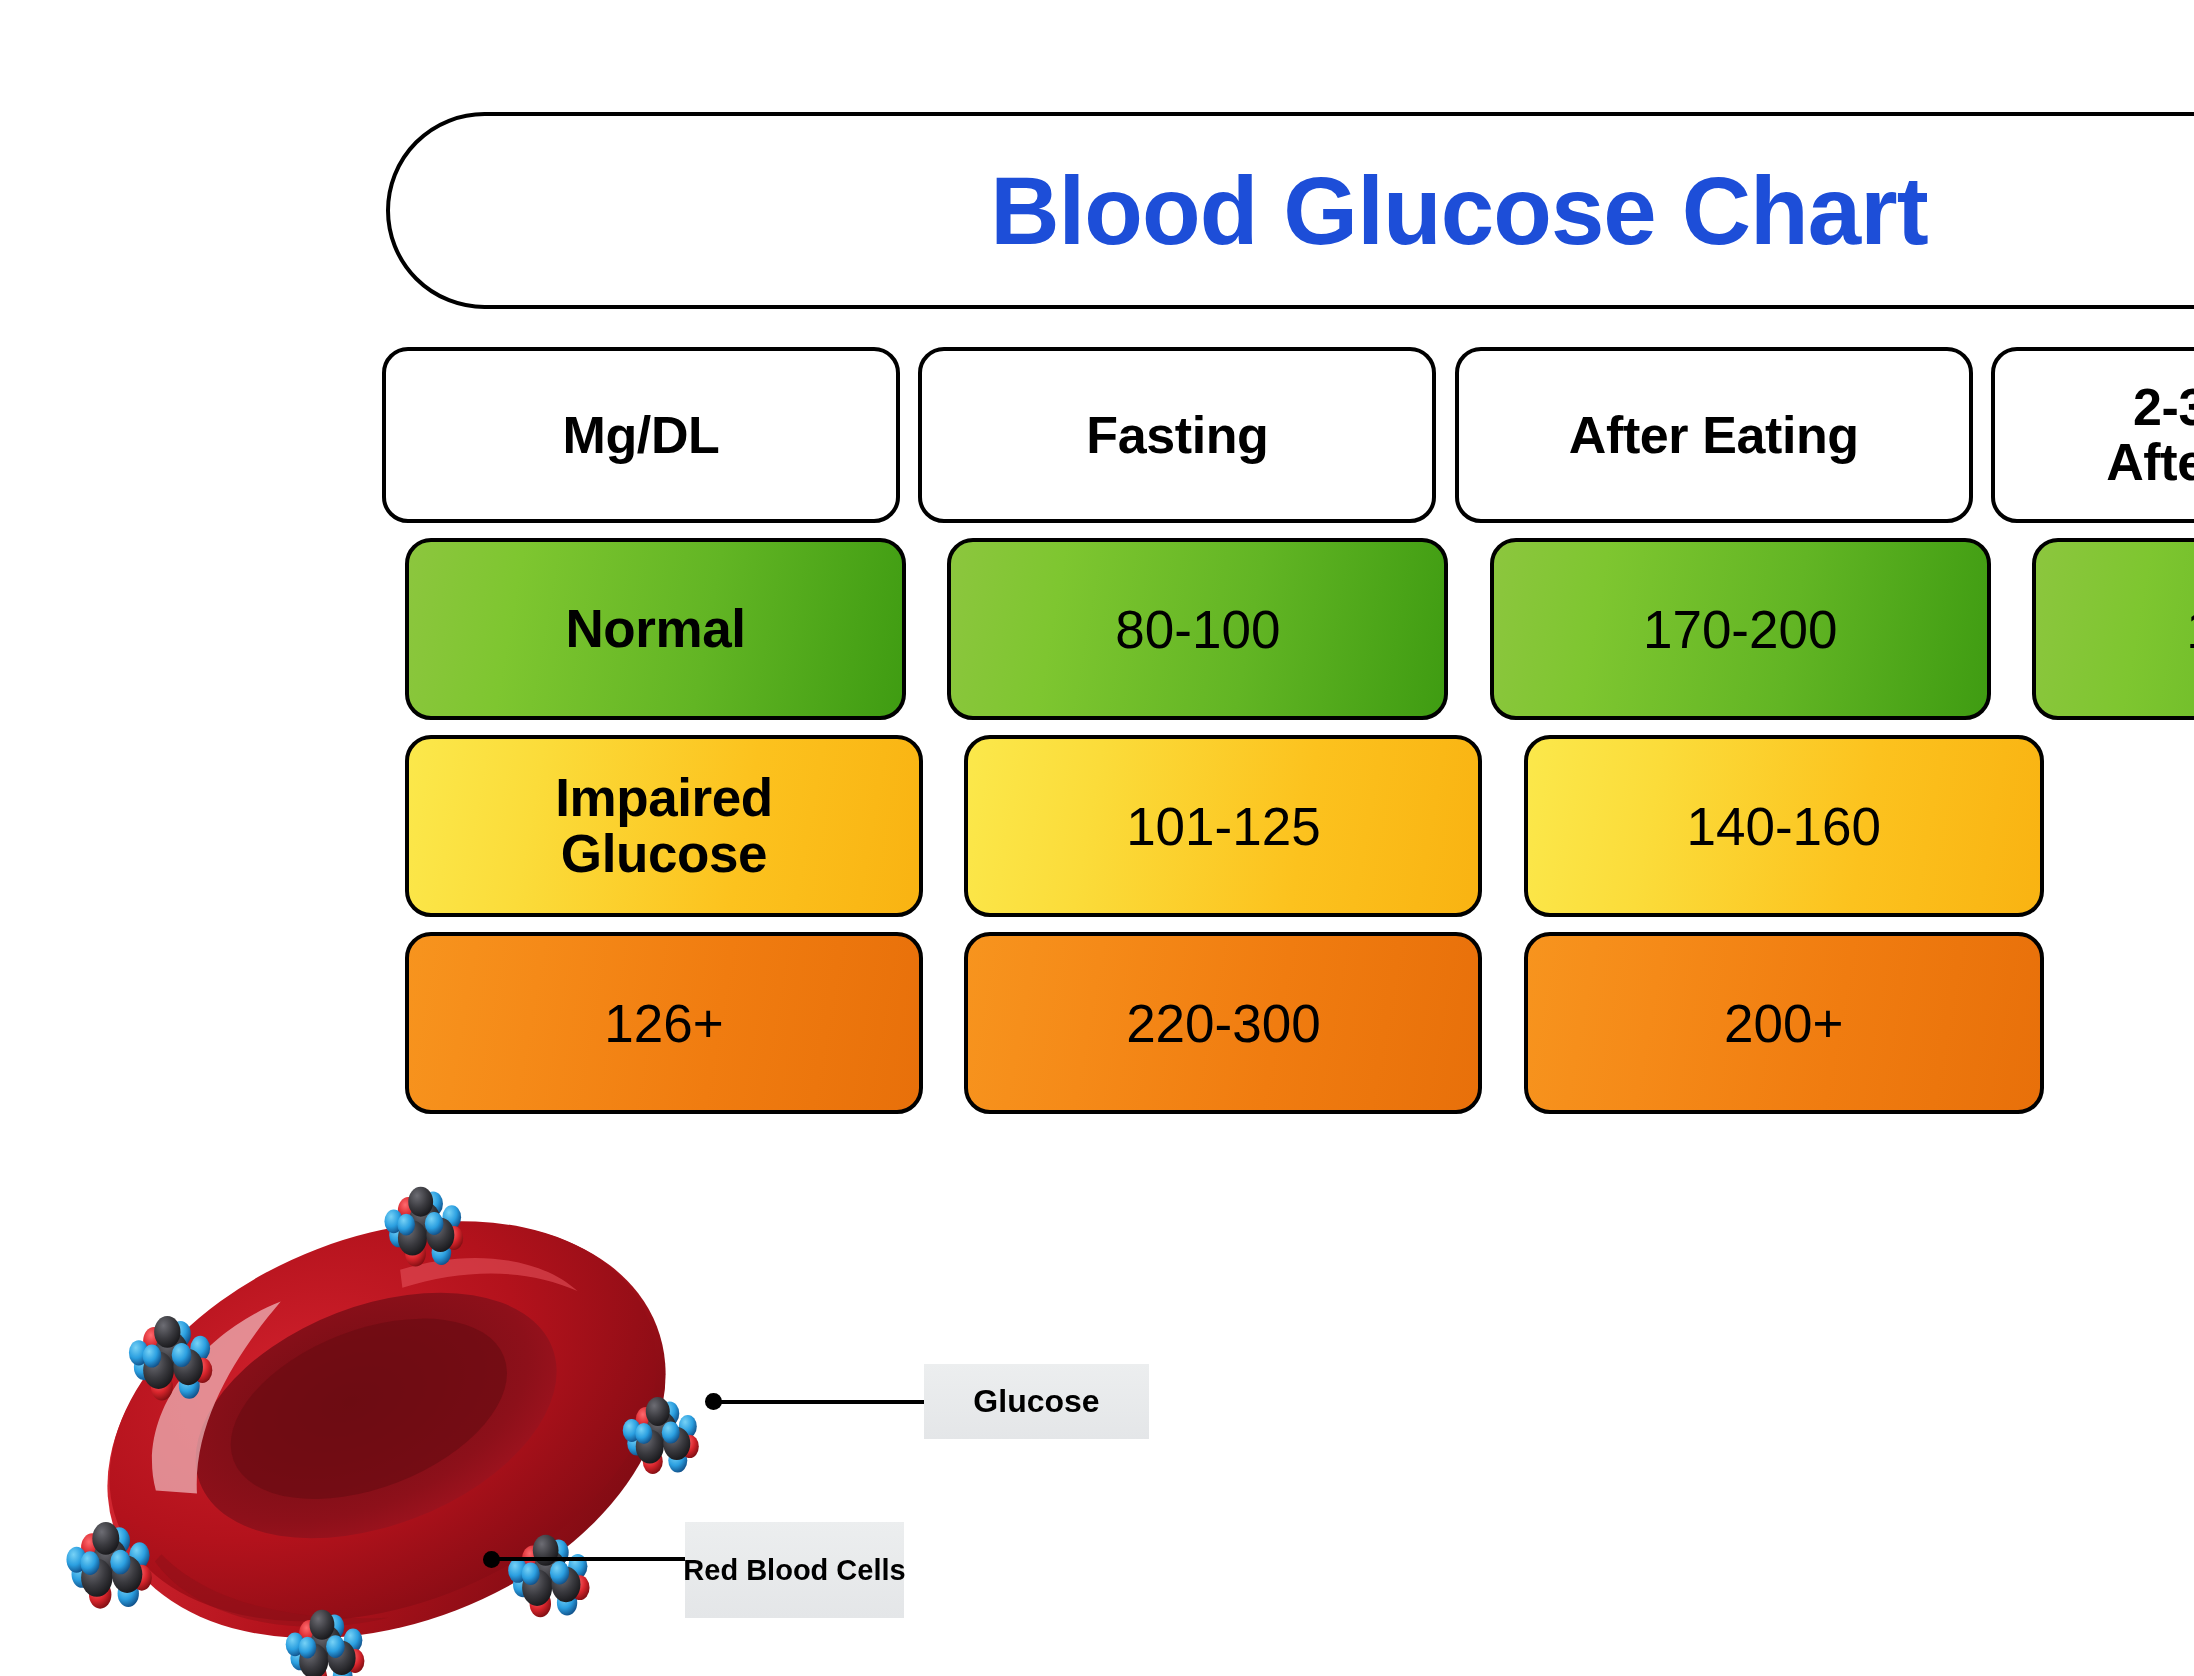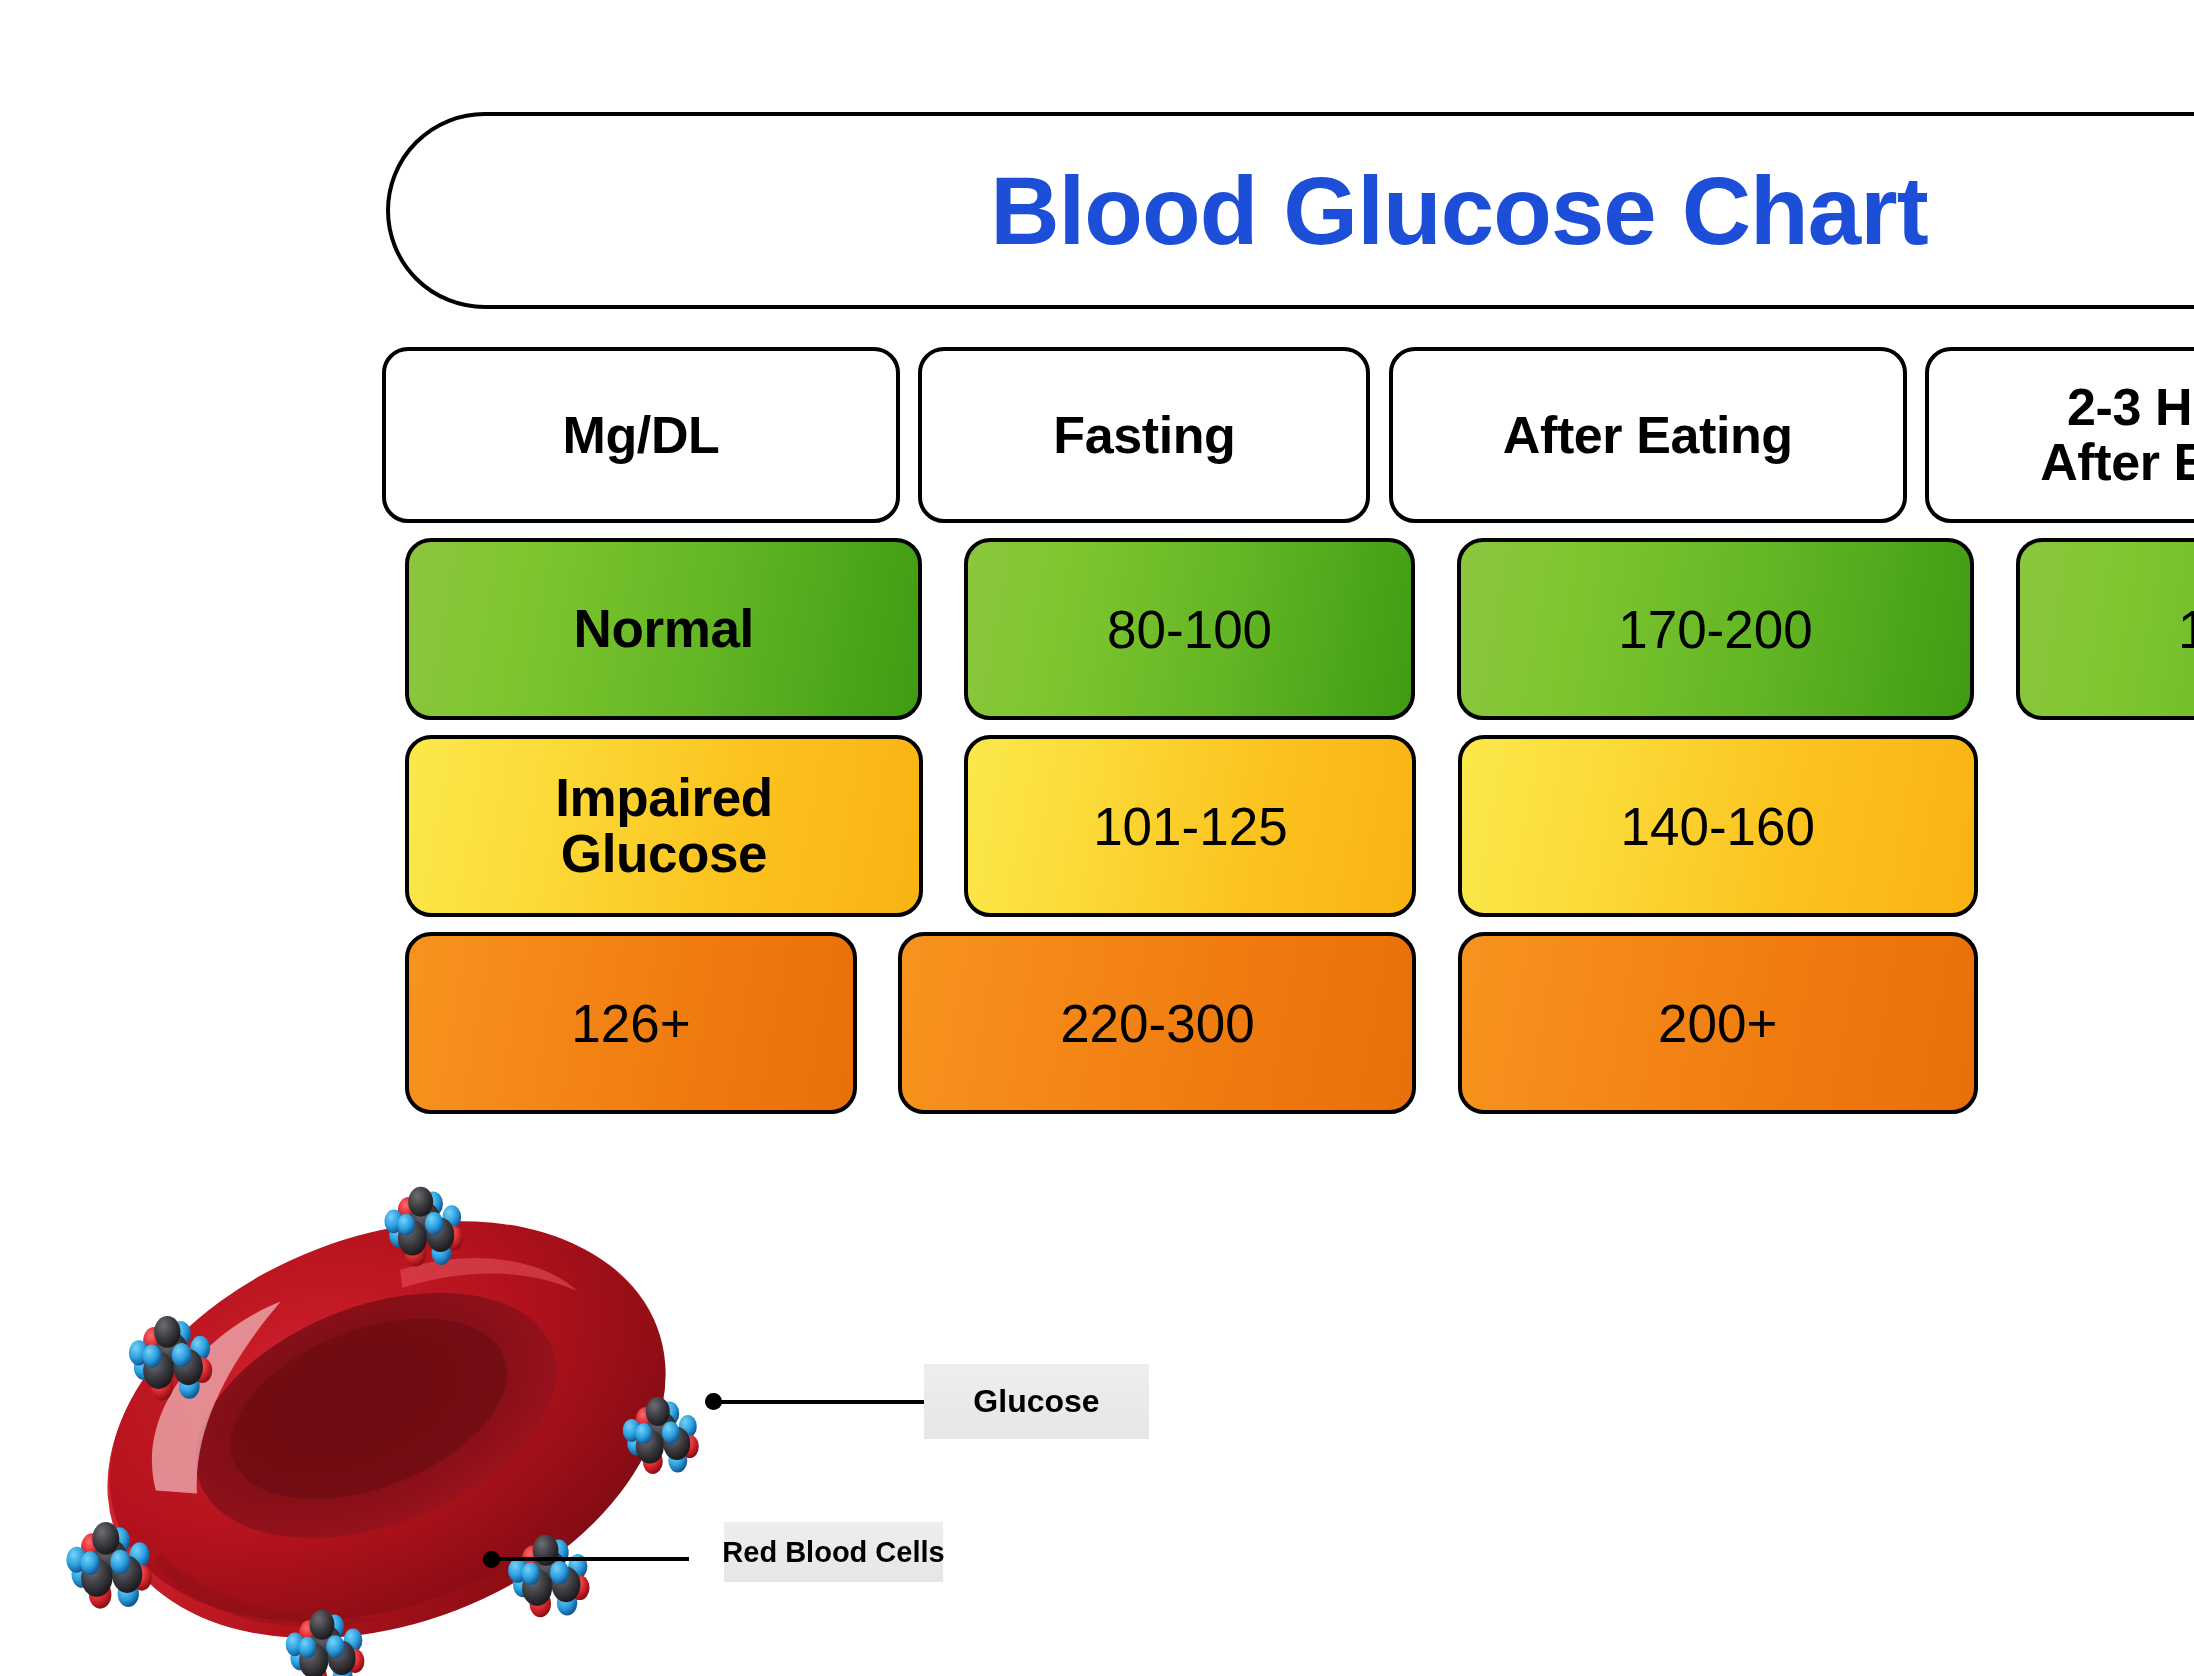--- a/index.html
+++ b/index.html
@@ -42,21 +42,21 @@
     border: 4.4px solid #000;
     display: flex; align-items: center; justify-content: center;
     text-align: center;
     position: relative;
   }
   .row-head { }
   .row-head .cell { height: 176px; background:#fff; }
   .row-data .cell { height: 182px; margin-left: 23px; }
 
   .c1 { width: 518px; }
-  .c2 { width: 452px; }
+  .c2 { width: 518px; }
   .c3 { width: 518px; }
   .c4 { width: 520px; }
 
   .hdr-text {
     font-size: 52px; font-weight: bold; color:#000;
     line-height: 1.05; letter-spacing: -0.4px;
   }
   .label-text {
     font-size: 53px; font-weight: bold; color:#000;
     line-height: 1.06; letter-spacing:-0.4px;
@@ -84,21 +84,21 @@
   .callout .ctext { font-weight: bold; color:#000; }
   .callout::after{
     content:"";
     position:absolute; left: 1.8px; right:-2.6px; bottom:-11.4px; height:13px;
     background: linear-gradient(180deg, rgba(190,196,204,.85), rgba(255,255,255,0));
     transform: skewY(-1.1deg);
     z-index:-1;
   }
   #callout-glucose { left: 924px; top: 1364px; width: 225px; height: 75px; }
   #callout-glucose .ctext { font-size: 32px; }
-  #callout-rbc { left: 724px; top: 1522px; width: 219px; height: 60px; }
+  #callout-rbc { left: 685px; top: 1522px; width: 219px; height: 96px; }
   #callout-rbc .ctext { font-size: 29px; }
 
   .leader { position:absolute; background:#000; height:4px; }
   .leader-dot { position:absolute; width:16.7px; height:16.7px; border-radius:50%; background:#000; }
 
   .nowrap { white-space: nowrap; }
 </style>
 </head>
 <body>
 

